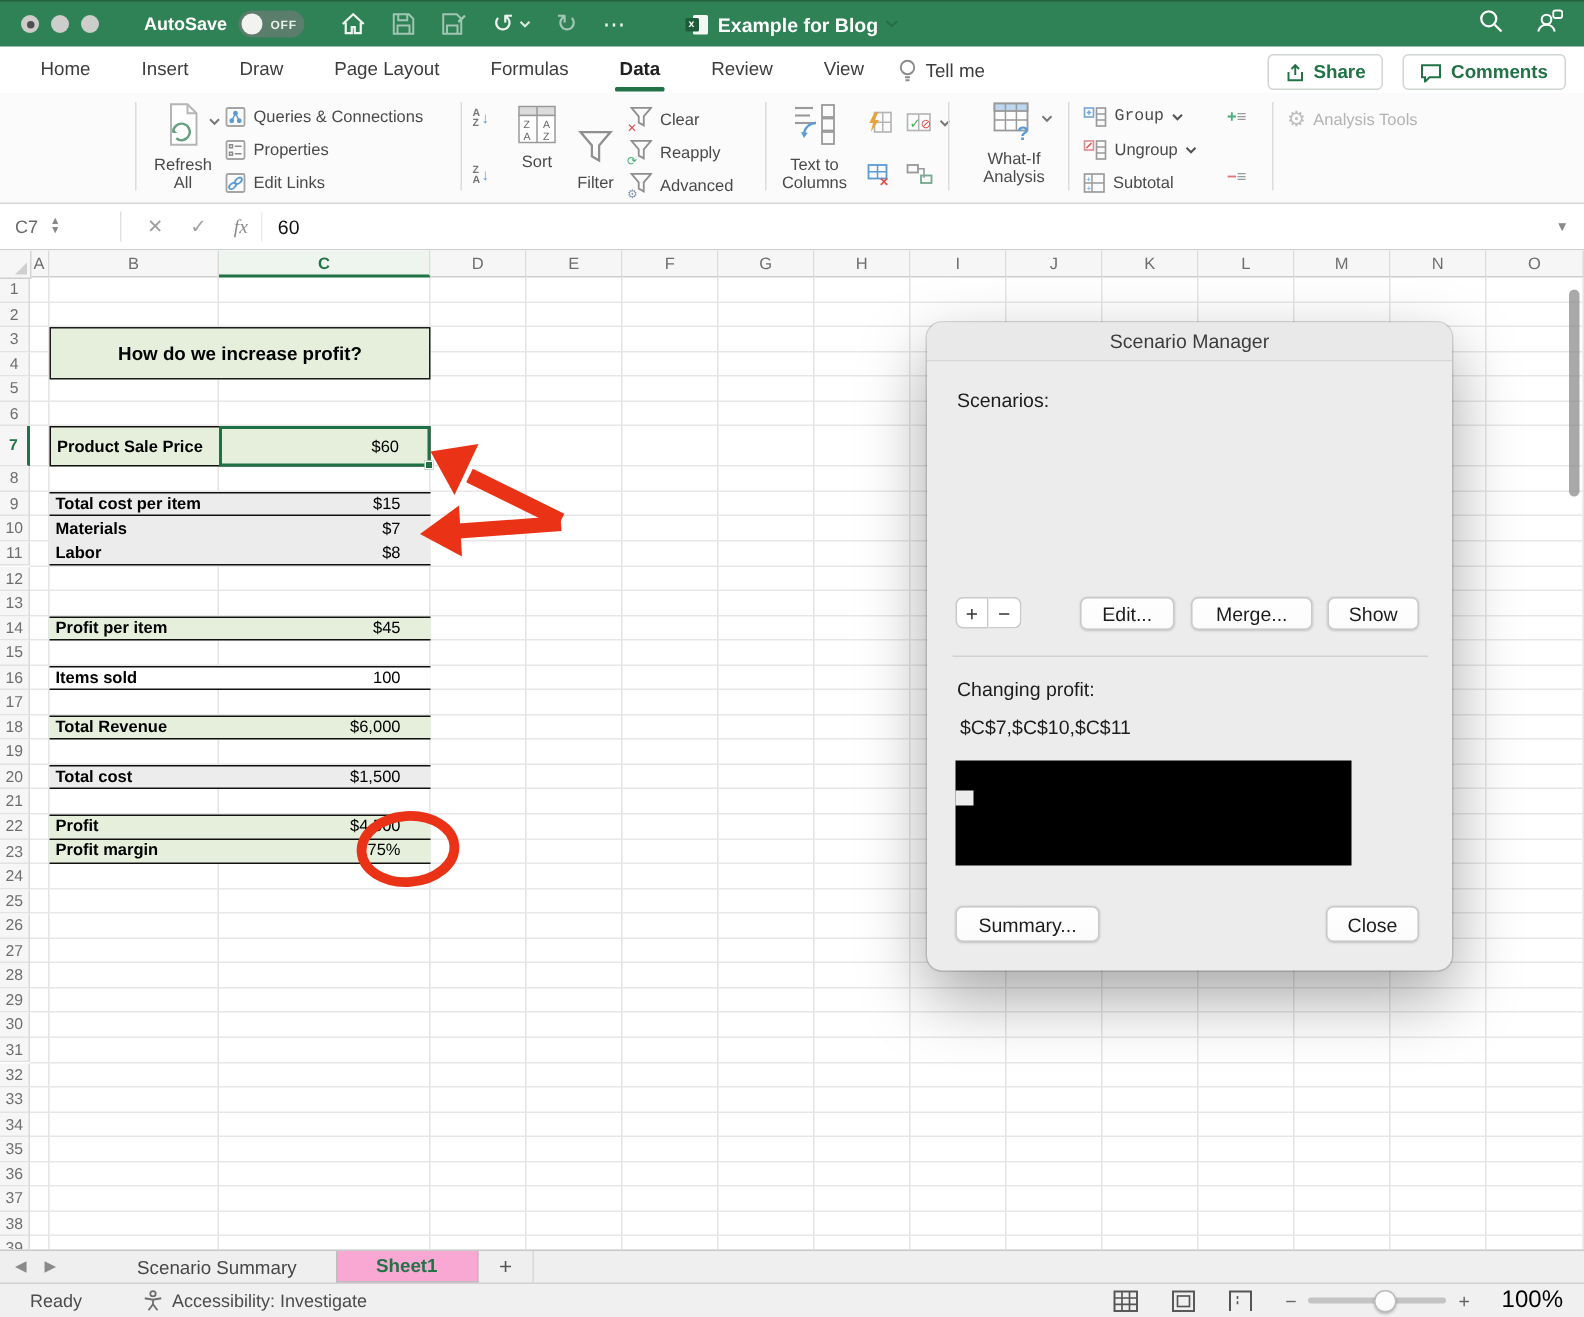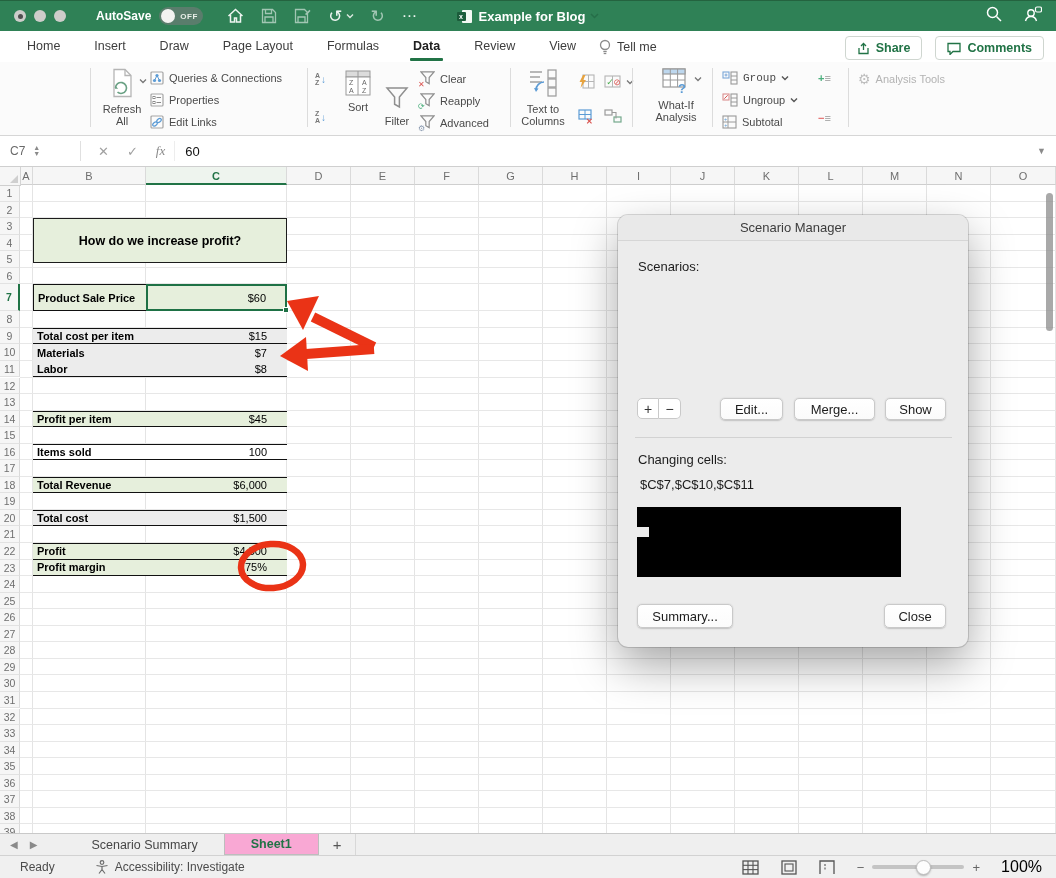--- a/index.html
+++ b/index.html
@@ -557,21 +557,21 @@
       <div class="rowhdr" style="top: 524.95px; height: 16.55px; line-height: 16.55px;">31</div>
       <div class="rowhdr" style="top: 541.5px; height: 16.55px; line-height: 16.55px;">32</div>
       <div class="rowhdr" style="top: 558.05px; height: 16.55px; line-height: 16.55px;">33</div>
       <div class="rowhdr" style="top: 574.6px; height: 16.55px; line-height: 16.55px;">34</div>
       <div class="rowhdr" style="top: 591.15px; height: 16.55px; line-height: 16.55px;">35</div>
       <div class="rowhdr" style="top: 607.7px; height: 16.55px; line-height: 16.55px;">36</div>
       <div class="rowhdr" style="top: 624.25px; height: 16.55px; line-height: 16.55px;">37</div>
       <div class="rowhdr" style="top: 640.8px; height: 16.55px; line-height: 16.55px;">38</div>
       <div class="rowhdr" style="top: 657.35px; height: 16.55px; line-height: 16.55px;">39</div>
       <div class="corner"></div>
-      <div class="titlebox" style="left: 33px; width: 254px; top: 51.1px; height: 45px;">How do we increase profit?</div>
+      <div class="titlebox" style="left: 33px; width: 254px; top: 51.1px; height: 35px;">How do we increase profit?</div>
       <div class="cellrow" style="left: 33px; width: 254px; top: 117.3px; height: 27px; background: rgb(230, 239, 220); border-width: 1px; border-style: solid; border-color: rgb(17, 17, 17);">
         <div class="clabel">Product Sale Price</div>
         <div class="cvalue">$60</div>
       </div>
       <div class="cellrow" style="left: 33px; width: 254px; top: 160.85px; height: 16.55px; background: rgb(236, 236, 236); border-top: 1px solid rgb(17, 17, 17); border-bottom: 1px solid rgb(17, 17, 17);">
         <div class="clabel">Total cost per item</div>
         <div class="cvalue">$15</div>
       </div>
       <div class="cellrow" style="left: 33px; width: 254px; top: 177.4px; height: 16.55px; background: rgb(236, 236, 236);">
         <div class="clabel">Materials</div>
@@ -626,21 +626,21 @@
       </div>
     <div class="dlg-label" style="left:20px;top:44px;">Scenarios:</div>
     <div class="seg" style="left:19px;top:183px;">
       <div class="sbtn">+</div>
       <div class="sbtn">−</div>
     </div>
     <div class="mac-btn" style="left:102px;top:183px;width:63px;">Edit...</div>
     <div class="mac-btn" style="left:176px;top:183px;width:81px;">Merge...</div>
     <div class="mac-btn" style="left:267px;top:183px;width:61px;">Show</div>
     <div class="dlg-div" style="top:222px;"></div>
-    <div class="dlg-label" style="left:20px;top:237px;">Changing cells:</div>
+    <div class="dlg-label" style="left:20px;top:237px;">Changing profit:</div>
     <div class="dlg-label" style="left:22px;top:262px;">$C$7,$C$10,$C$11</div>
     <div class="redact" style="left:19px;top:292px;width:264px;height:70px;"></div>
     <div class="redact-notch" style="left:19px;top:312px;width:12px;height:10px;"></div>
     <div class="mac-btn" style="left:19px;top:389px;width:96px;height:24px;">Summary...</div>
     <div class="mac-btn" style="left:266px;top:389px;width:62px;height:24px;">Close</div>
   </div>
 
   <div class="abs sheettabs">
     <div class="st-arrows">
       <span>◀</span>

